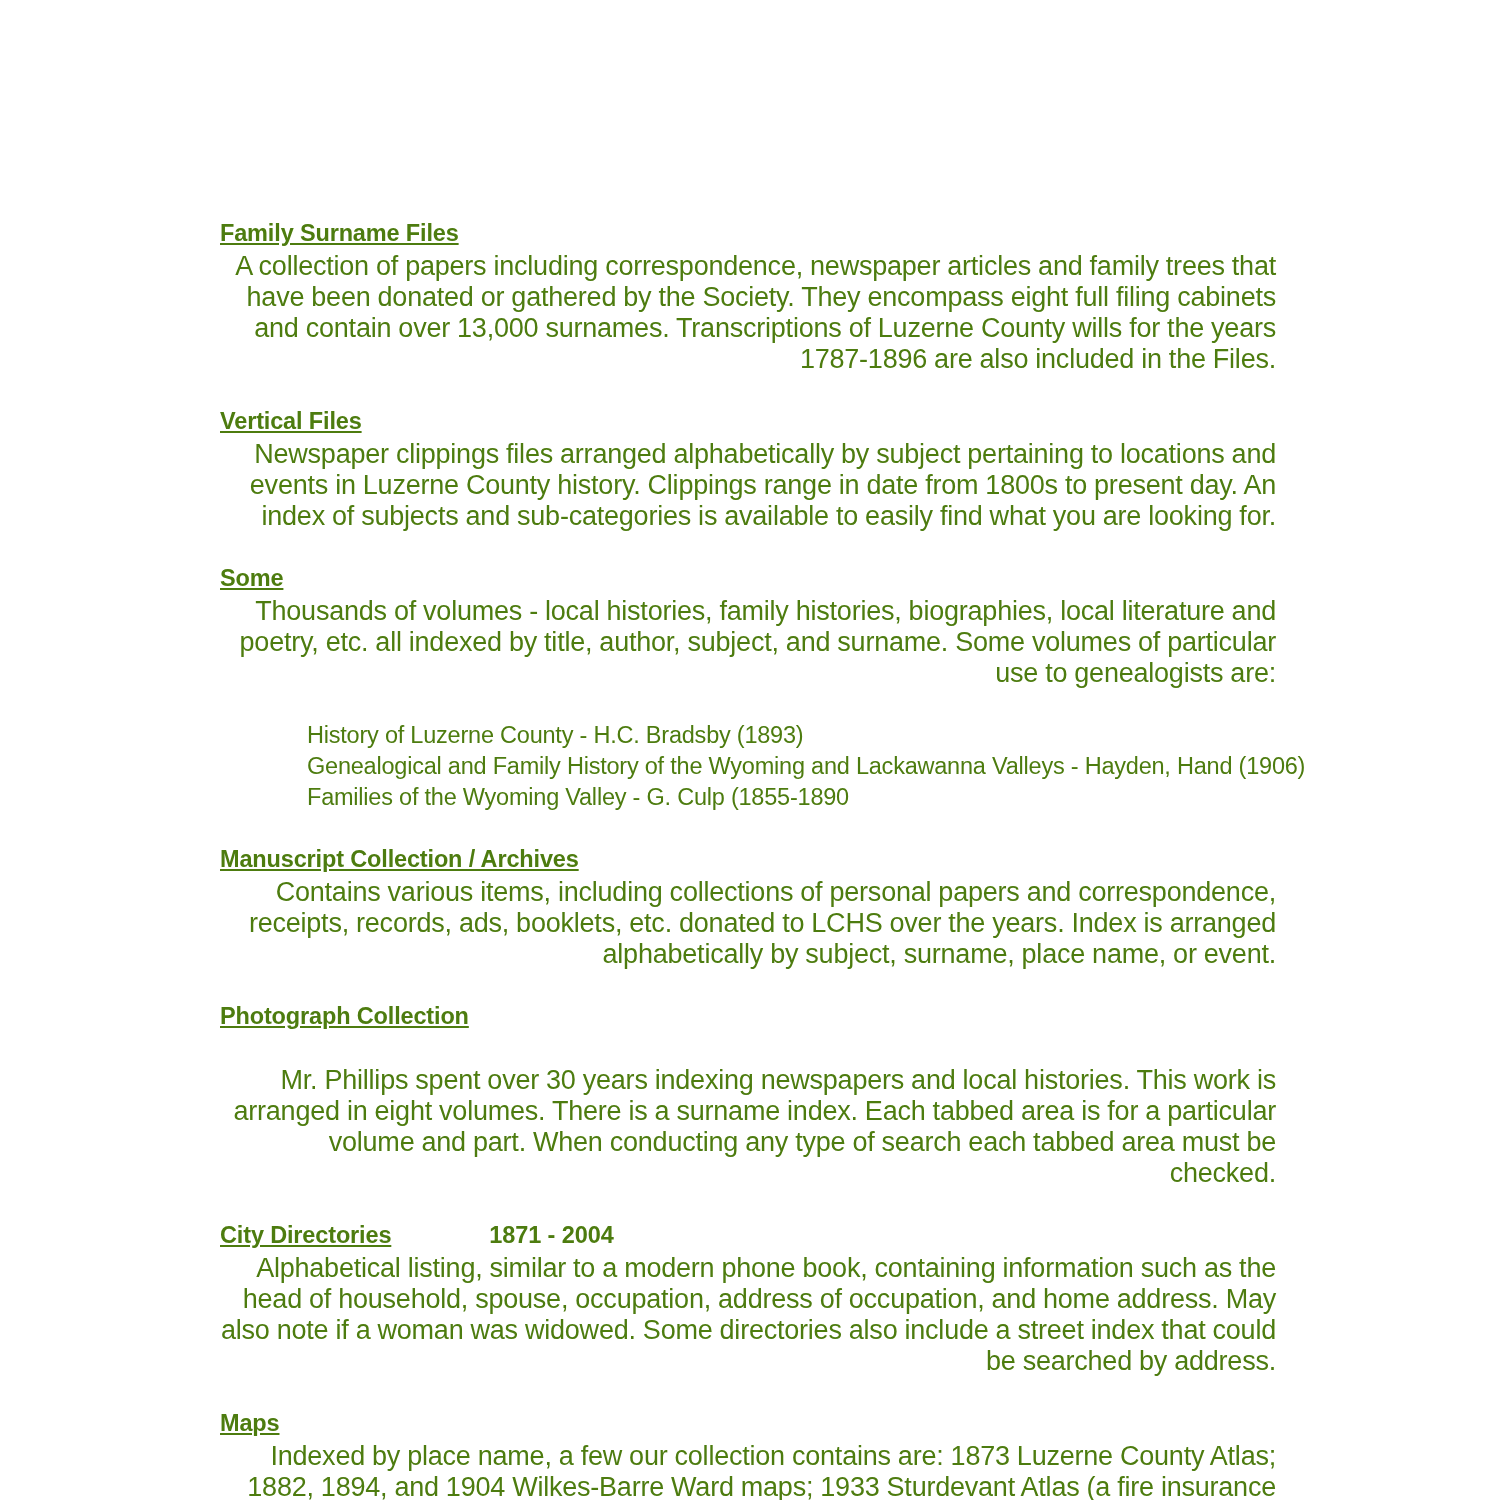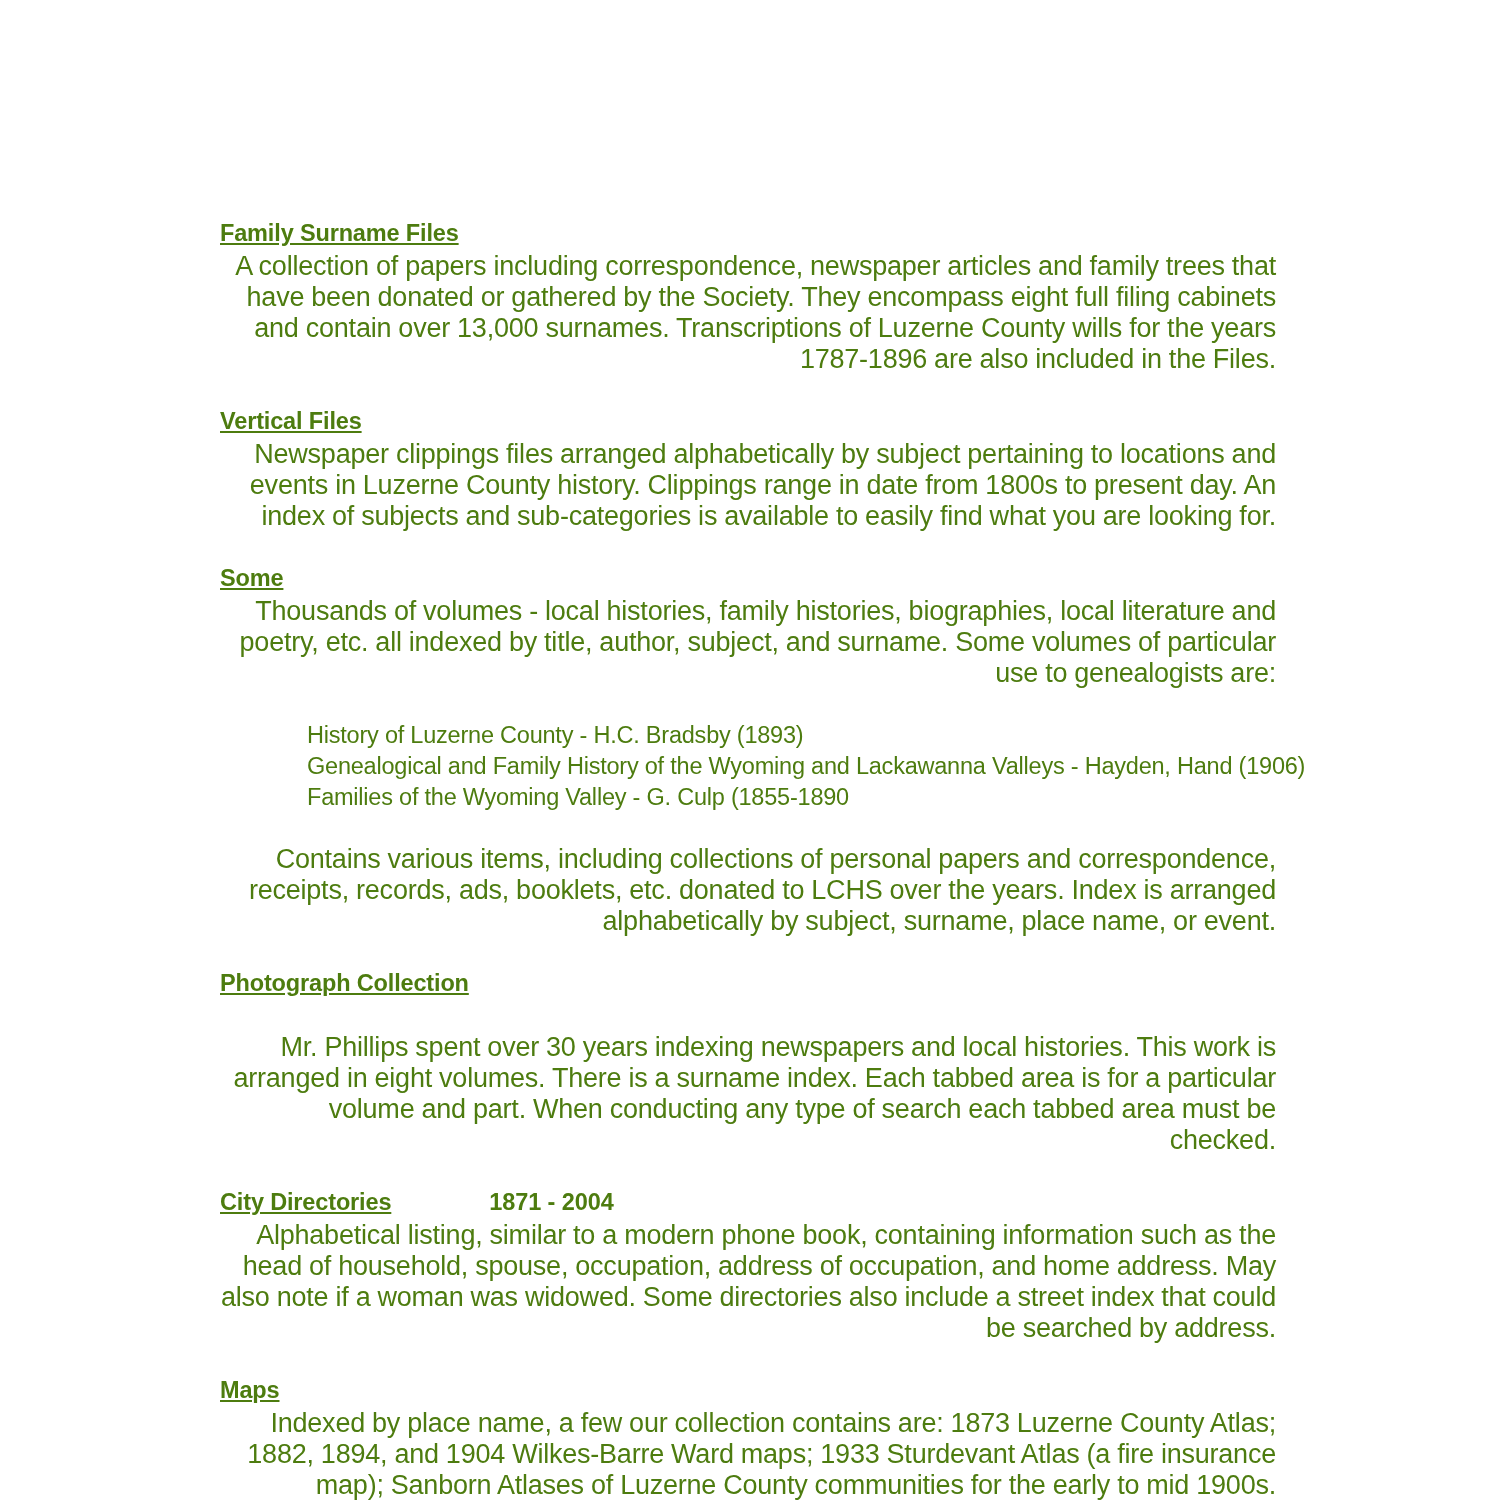--- a/index.html
+++ b/index.html
@@ -120,20 +120,23 @@
       </div>
       <p class="para">Thousands of volumes - local histories, family histories, biographies, local literature and poetry, etc. all indexed by title, author, subject, and surname. Some volumes of particular use to genealogists are:</p>
       <ul class="booklist">
         <li>History of Luzerne County - H.C. Bradsby (1893)</li>
         <li>Genealogical and Family History of the Wyoming and Lackawanna Valleys - Hayden, Hand (1906)</li>
         <li>Families of the Wyoming Valley - G. Culp (1855-1890</li>
       </ul>
     </div>
 
     <div class="section">
+      <div class="heading-line">
+        <span class="heading">Manuscript Collection / Archives</span>
+      </div>
       <p class="para">Contains various items, including collections of personal papers and correspondence, receipts, records, ads, booklets, etc. donated to LCHS over the years. Index is arranged alphabetically by subject, surname, place name, or event.</p>
     </div>
 
     <div class="section">
       <div class="heading-line">
         <span class="heading">Photograph Collection</span>
       </div>
     </div>
 
     <div class="section">

